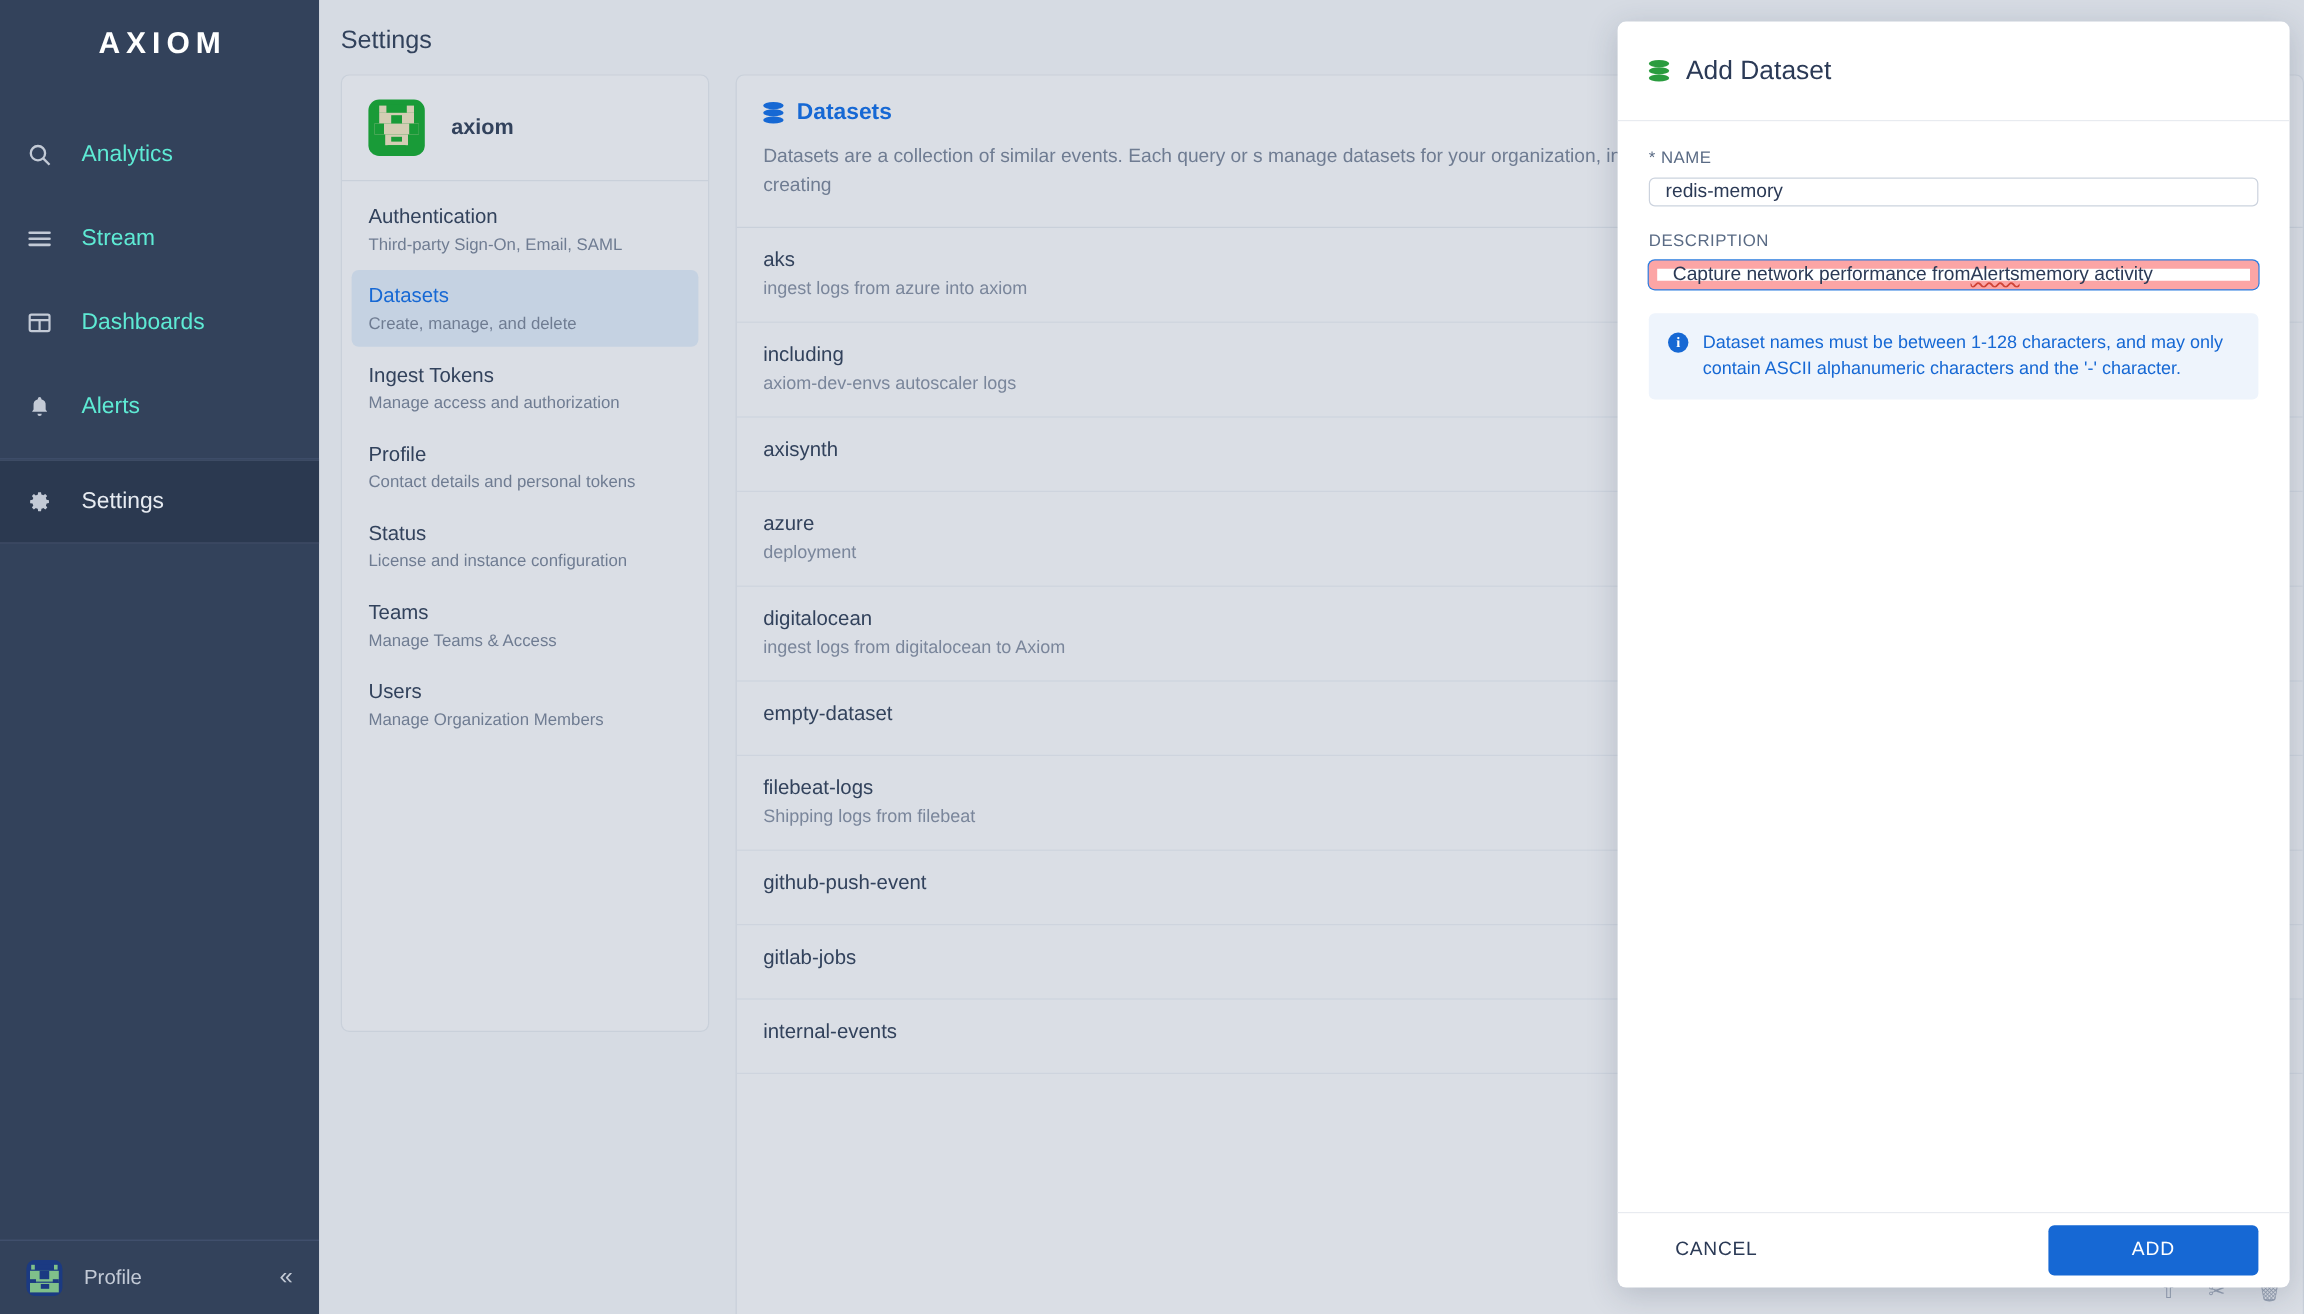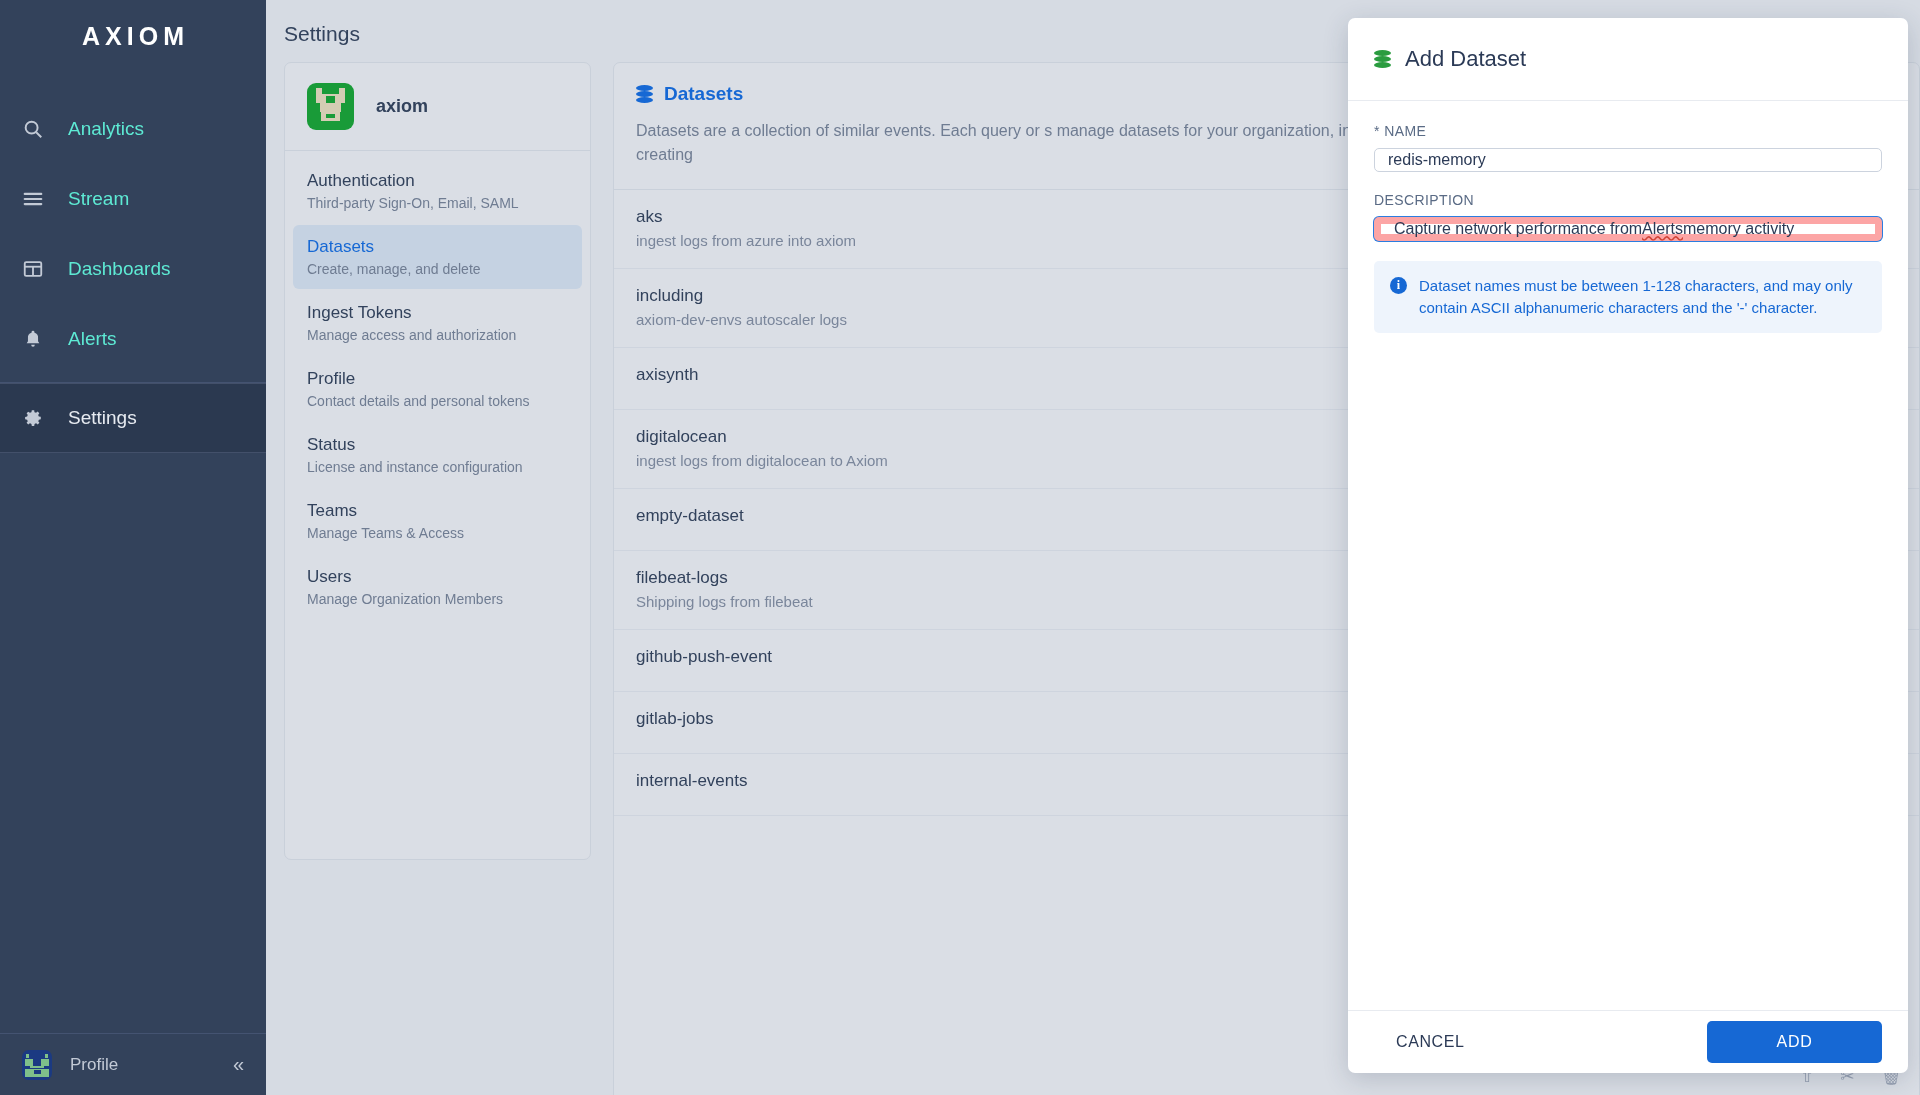--- a/index.html
+++ b/index.html
@@ -360,20 +360,24 @@
             <div class="d-sub">ingest logs from azure into axiom</div>
           </div>
           <div class="ds-row">
             <div class="d-name">including</div>
             <div class="d-sub">axiom-dev-envs autoscaler logs</div>
           </div>
           <div class="ds-row">
             <div class="d-name">axisynth</div>
           </div>
           <div class="ds-row">
+            <div class="d-name">azure</div>
+            <div class="d-sub">deployment</div>
+          </div>
+          <div class="ds-row">
             <div class="d-name">digitalocean</div>
             <div class="d-sub">ingest logs from digitalocean to Axiom</div>
           </div>
           <div class="ds-row">
             <div class="d-name">empty-dataset</div>
           </div>
           <div class="ds-row">
             <div class="d-name">filebeat-logs</div>
             <div class="d-sub">Shipping logs from filebeat</div>
           </div>

